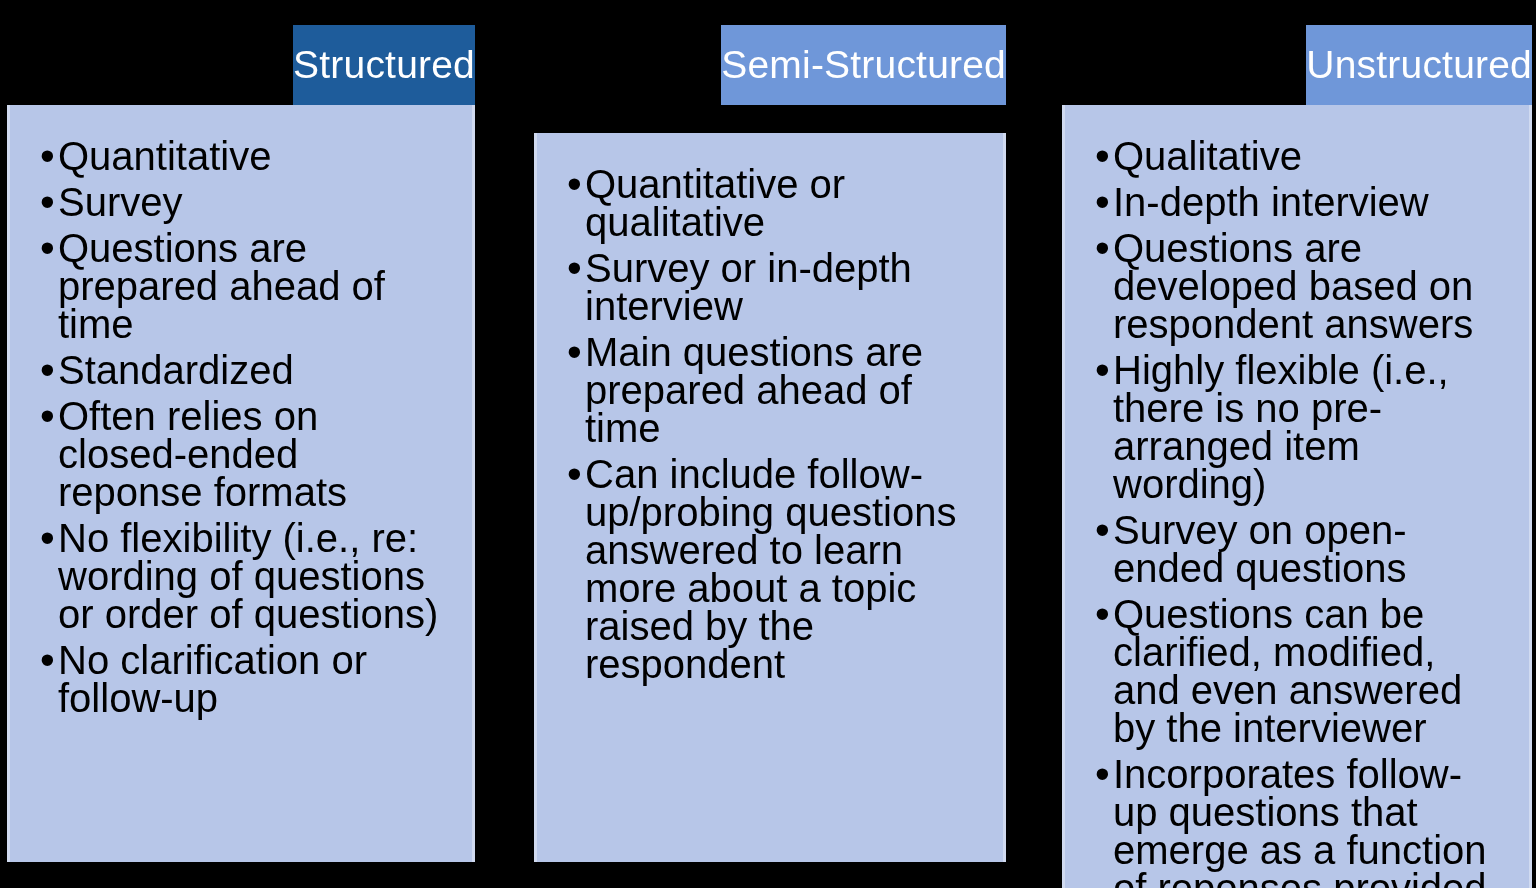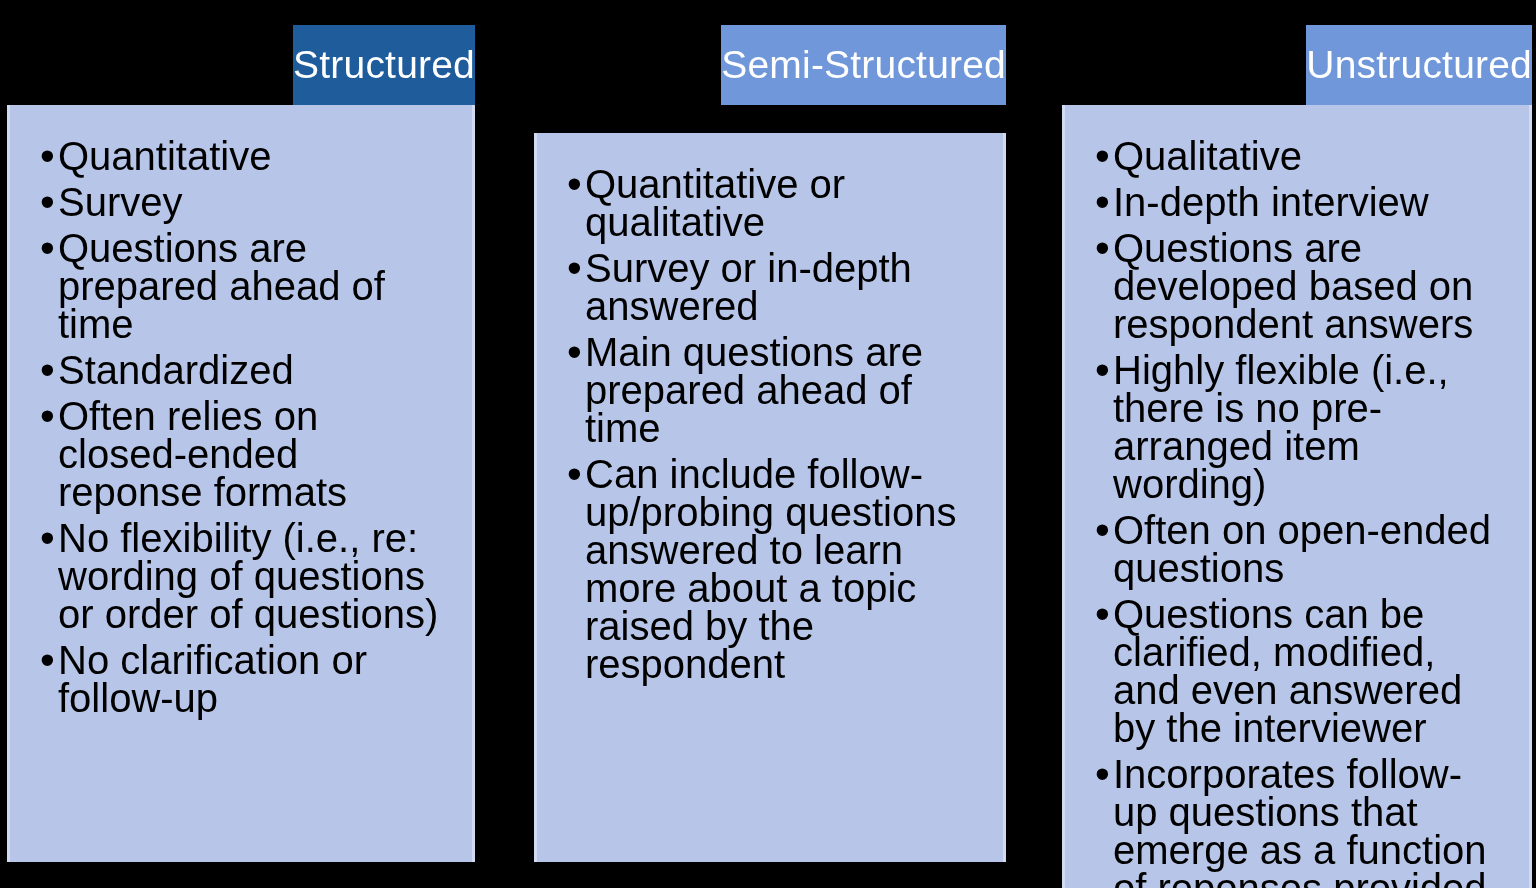--- a/index.html
+++ b/index.html
@@ -92,37 +92,37 @@
     </div>
   </div>
 
   <div class="card card-2">
     <div class="card-header" style="background: rgb(111, 151, 217);">
       <span>Semi-Structured</span>
     </div>
     <div class="card-body" style="background: rgb(183, 198, 232);">
       <ul class="bullets">
           <li>Quantitative or qualitative</li>
-          <li>Survey or in-depth answered</li>
+          <li>Survey or in-depth interview</li>
           <li>Main questions are prepared ahead of time</li>
           <li>Can include follow-up/probing questions answered to learn more about a topic raised by the respondent</li>
         </ul>
     </div>
   </div>
 
   <div class="card card-3">
     <div class="card-header" style="background: rgb(111, 151, 217);">
       <span>Unstructured</span>
     </div>
     <div class="card-body" style="background: rgb(183, 198, 232);">
       <ul class="bullets">
           <li>Qualitative</li>
           <li>In-depth interview</li>
           <li>Questions are developed based on respondent answers</li>
           <li>Highly flexible (i.e., there is no pre-arranged item wording)</li>
-          <li>Often on open-ended questions</li>
+          <li>Survey on open-ended questions</li>
           <li>Questions can be clarified, modified, and even answered by the interviewer</li>
           <li>Incorporates follow-up questions that emerge as a function of reponses provided</li>
         </ul>
     </div>
   </div>
 
 </div>
 
 </body></html>

